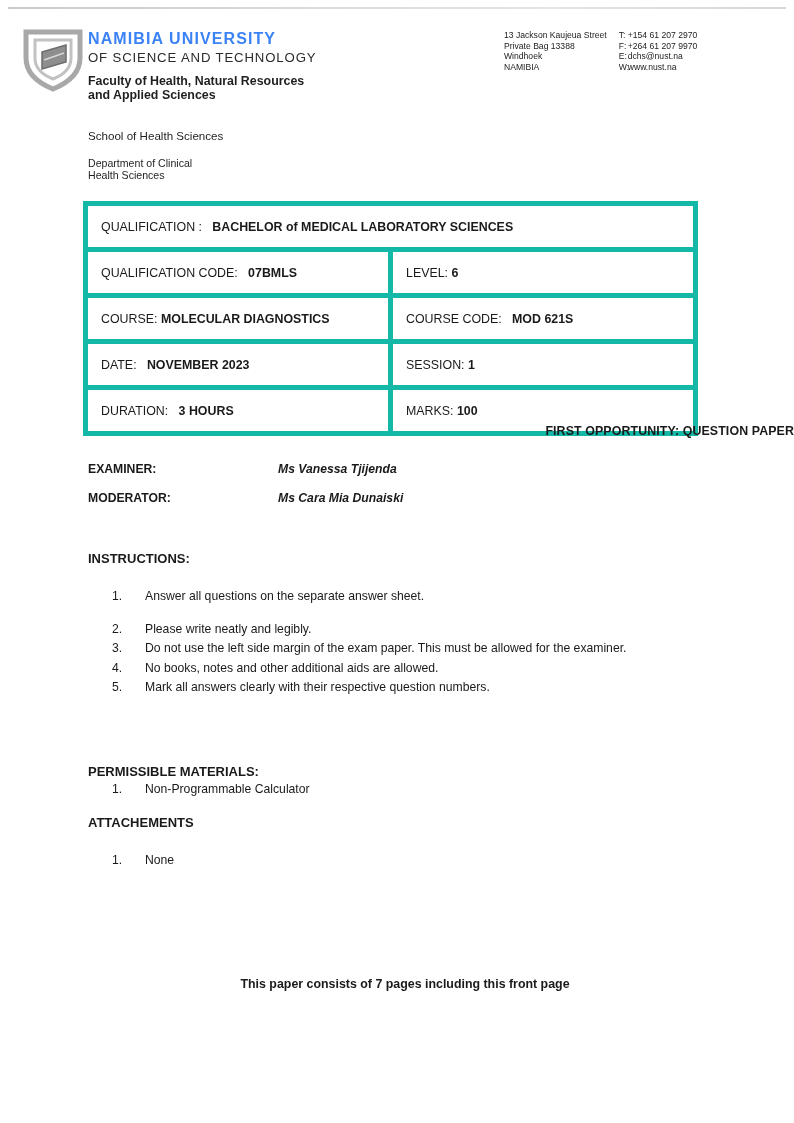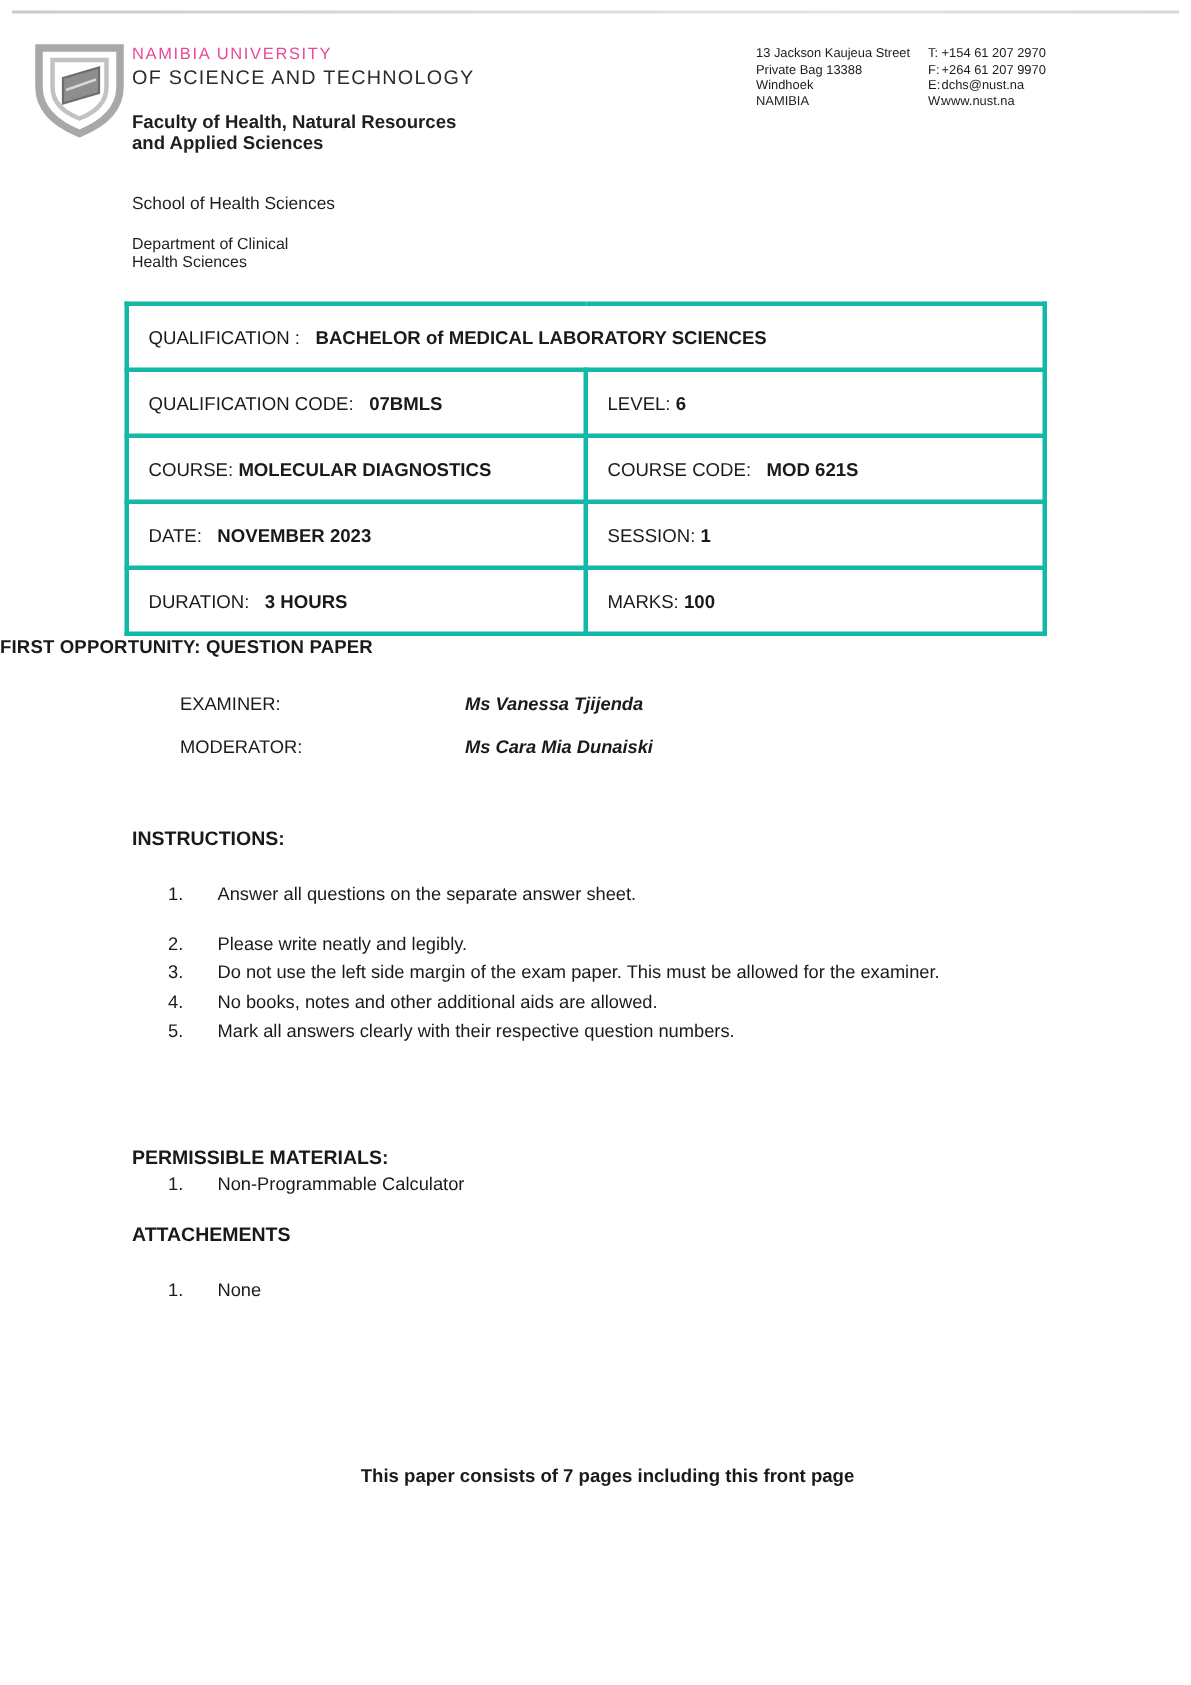--- a/index.html
+++ b/index.html
@@ -41,24 +41,24 @@
     top: 2px;
     width: 62px;
     height: 64px;
   }
   .brand {
     position: absolute;
     left: 88px;
     top: 4px;
   }
   .brand-line1 {
-    font-size: 11px;
+    font-size: 16px;
     letter-spacing: 1.1px;
-    font-weight: 400;
-    color: #ec4899;
+    font-weight: 700;
+    color: #3b82f6;
     white-space: nowrap;
   }
   .brand-line2 {
     font-size: 13.2px;
     letter-spacing: .85px;
     font-weight: 400;
     color: #2b2b2b;
     margin-top: 2px;
     white-space: nowrap;
   }
@@ -104,60 +104,59 @@
   
   .qual-table {
     position: absolute;
     left: 83px;
     top: 201px;
     width: 615px;
     border-collapse: collapse;
     table-layout: fixed;
   }
   .qual-table td {
-    border: 3px solid #14b8a6;
+    border: 5px solid #14b8a6;
     height: 41px;
     padding: 0 0 0 13px;
     font-size: 12.4px;
     font-weight: 400;
     color: #1a1a1a;
     vertical-align: middle;
     line-height: 14px;
   }
   .qual-table td b { font-weight: 700; }
   .col-left  { width: 414px; }
   .col-right { width: 201px; }
 
   
   .opp-title {
     position: absolute;
     top: 424px;
     left: 0;
     width: 794px;
-    text-align: left;
+    text-align: right;
     font-size: 12.4px;
     font-weight: 700;
     letter-spacing: .1px;
   }
   .people {
     position: absolute;
     top: 462px;
     left: 88px;
     width: 620px;
   }
   .person-row {
     display: flex;
     align-items: baseline;
     height: 29px;
   }
   .person-role {
     width: 190px;
     font-size: 12.2px;
-    font-weight: 400;
-    margin-left: 32px;
+    font-weight: 700;
   }
   .person-name {
     font-size: 12.2px;
     font-weight: 700;
     font-style: italic;
   }
 
   
   .sect-head {
     position: absolute;

